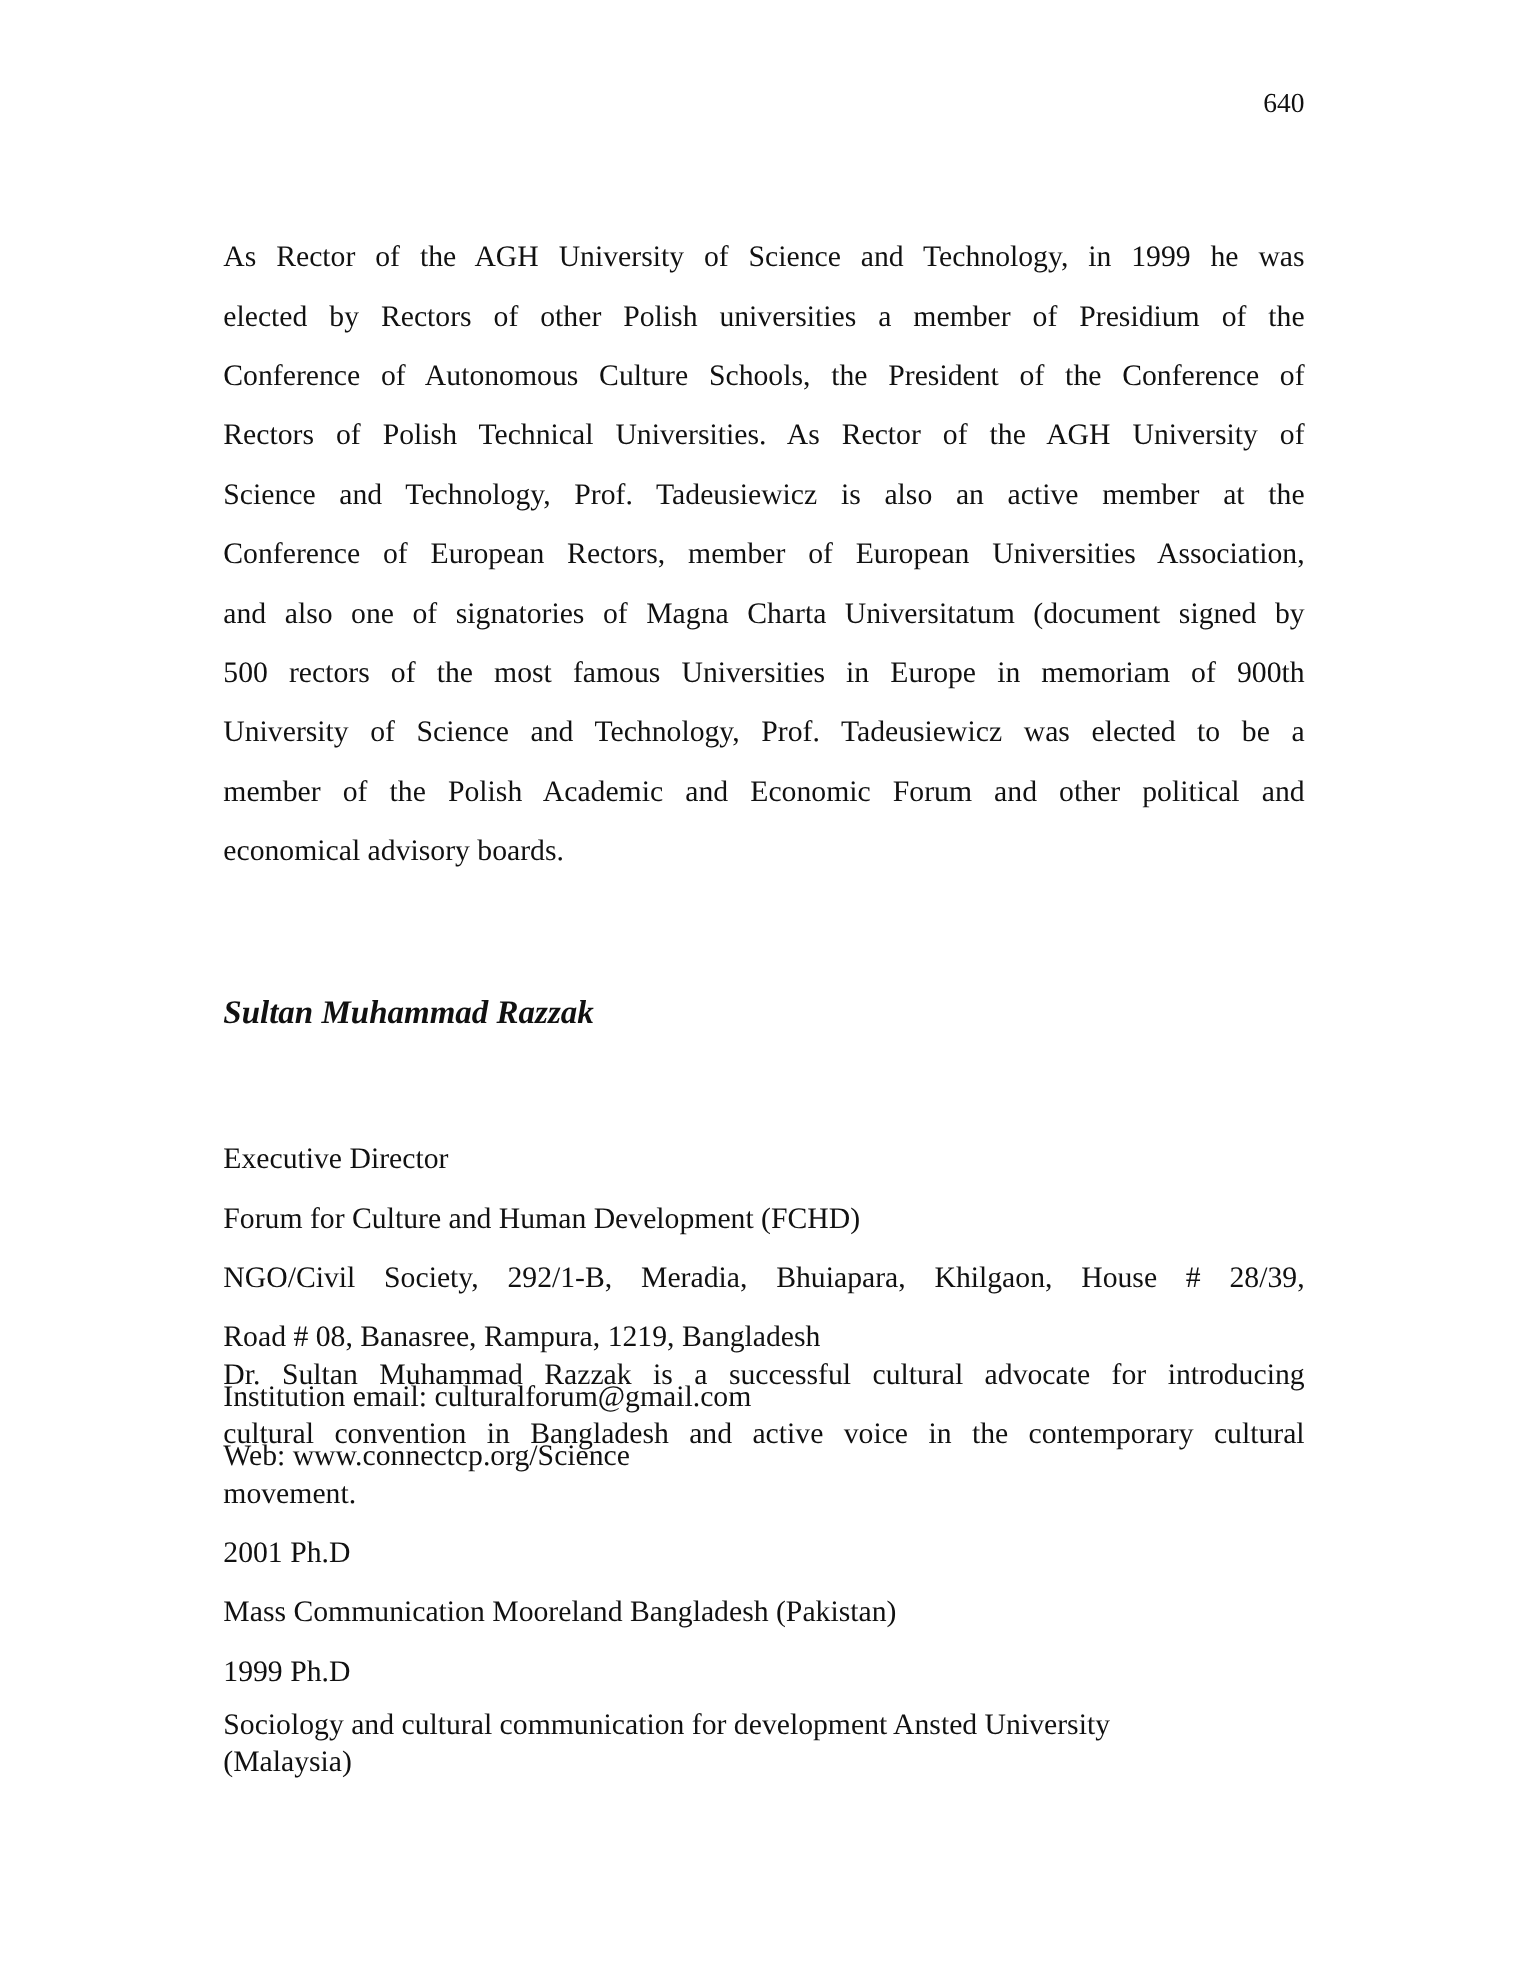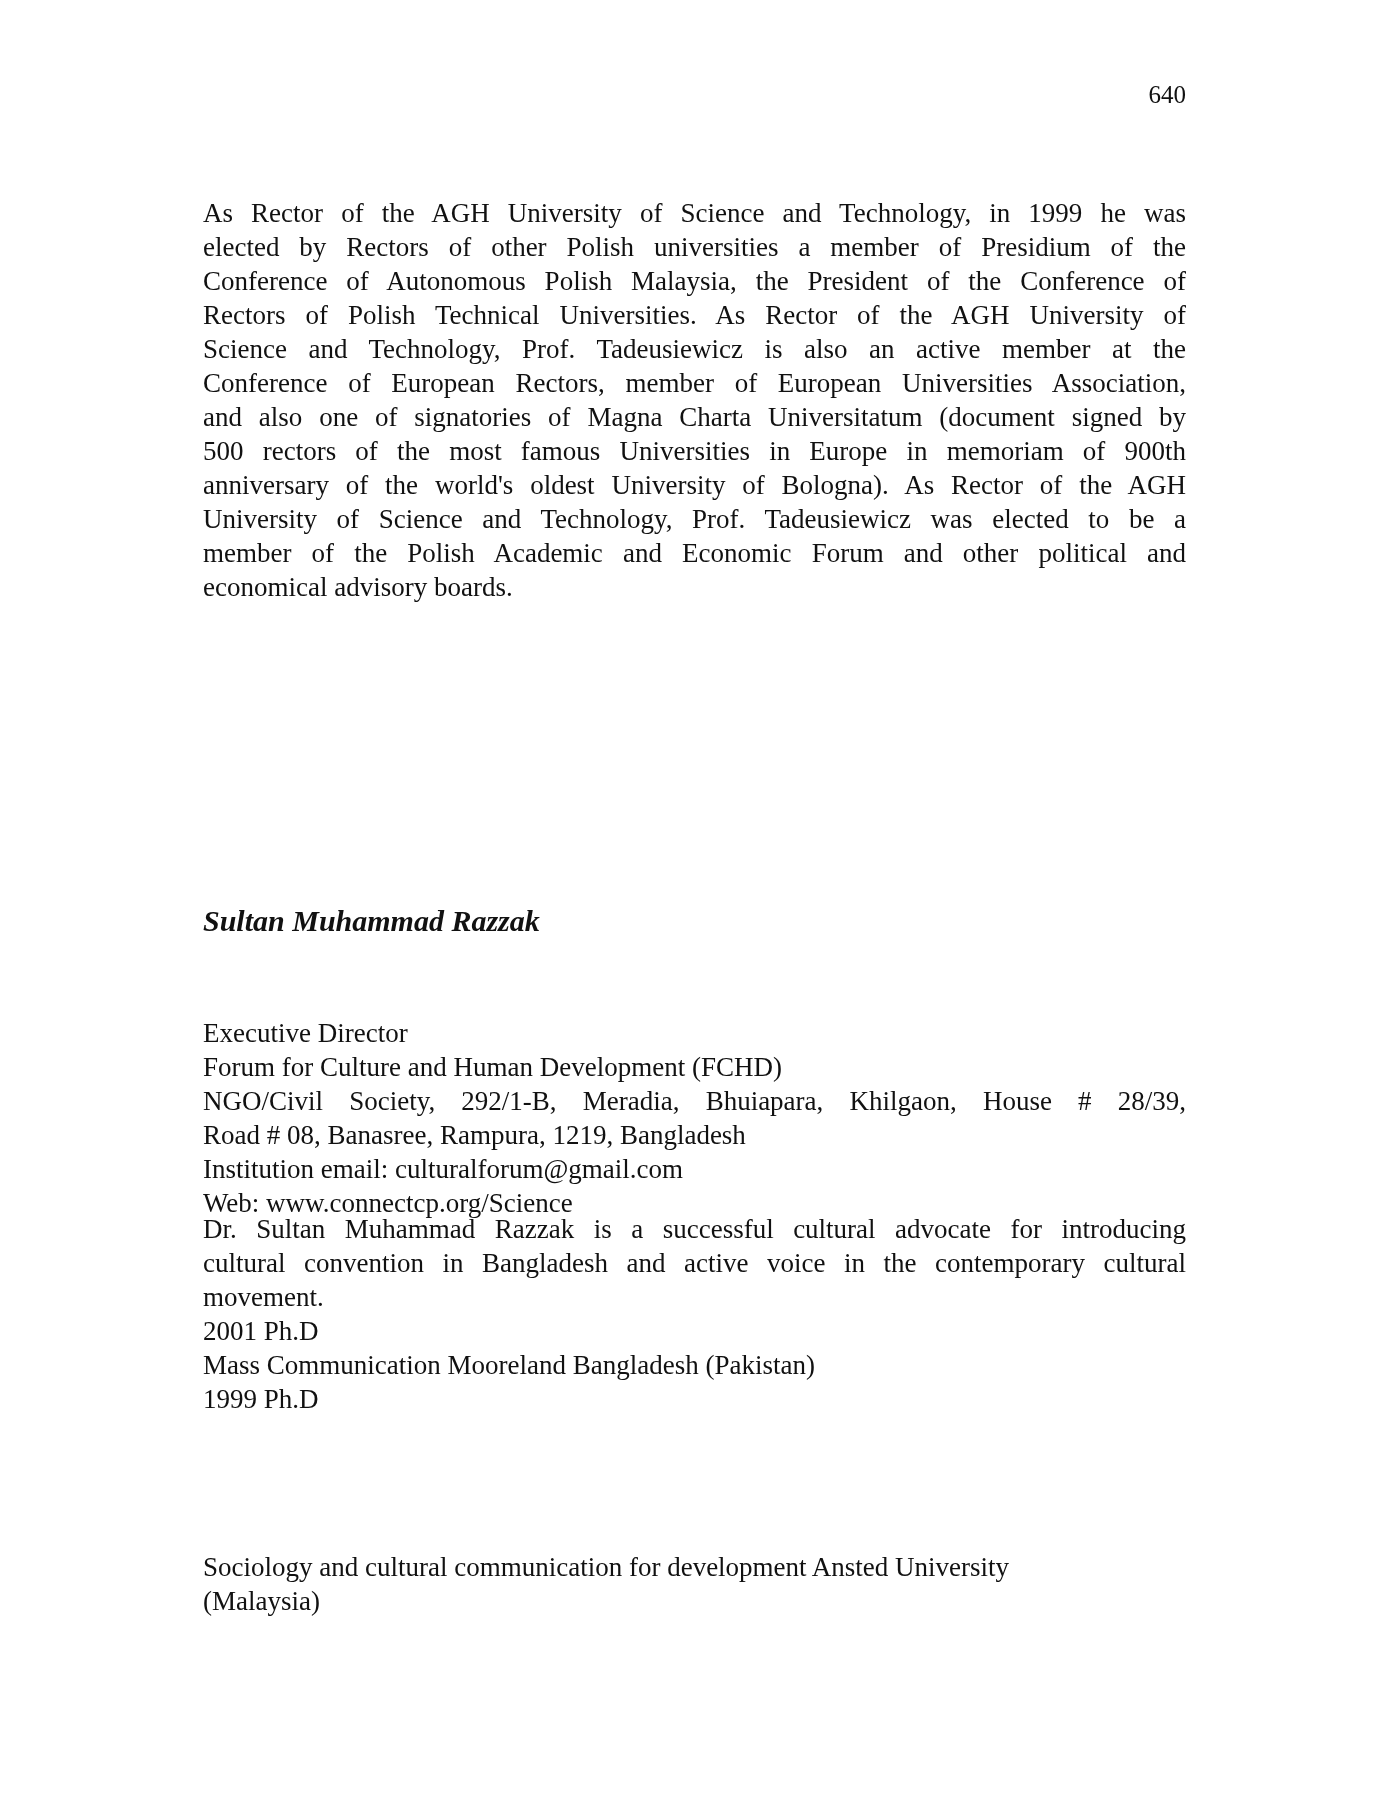--- a/index.html
+++ b/index.html
@@ -2,45 +2,44 @@
 <html><head>
 <meta charset="utf-8">
 <style>
   html, body { margin: 0; padding: 0; background: #ffffff; }
   body { width: 1391px; height: 1800px; position: relative; overflow: hidden;
          font-family: "Liberation Serif", "DejaVu Serif", serif; color: #111111; }
   .page-number { position: absolute; left: 1140px; top: 80px; width: 46px; text-align: right;
          font-size: 25px; line-height: 30px; }
   .block { position: absolute; left: 203px; width: 983px; font-size: 27px; line-height: 34px; }
   .justified { text-align: justify; }
-  .justified .line { display: block; text-align: justify; text-align-last: justify; white-space: nowrap; }
+  .justified .line { display: block; text-align: justify; text-align-last: justify; white-space: nowrap; margin-top: 20px; }
   .justified .line.last { text-align-last: left; }
   .line { display: block; white-space: nowrap; }
   .heading { position: absolute; left: 203px; top: 902px; font-size: 30px; line-height: 38px;
          font-style: italic; font-weight: bold; }
   #para1 { top: 196px; }
   #contact { top: 1016px; }
   #bio { top: 1212px; }
   #sociology { top: 1550px; }
 </style>
 </head>
 <body>
 
 <div class="page-number">640</div>
 
 <div id="para1" class="block justified">
   <span class="line">As Rector of the AGH University of Science and Technology, in 1999 he was</span>
   <span class="line">elected by Rectors of other Polish universities a member of Presidium of the</span>
-  <span class="line">Conference of Autonomous Polish Malaysia, the President of the Conference of</span>
+  <span class="line">Conference of Autonomous Culture Schools, the President of the Conference of</span>
   <span class="line">Rectors of Polish Technical Universities. As Rector of the AGH University of</span>
   <span class="line">Science and Technology, Prof. Tadeusiewicz is also an active member at the</span>
   <span class="line">Conference of European Rectors, member of European Universities Association,</span>
   <span class="line">and also one of signatories of Magna Charta Universitatum (document signed by</span>
   <span class="line">500 rectors of the most famous Universities in Europe in memoriam of 900th</span>
-  <span class="line">anniversary of the world's oldest University of Bologna). As Rector of the AGH</span>
   <span class="line">University of Science and Technology, Prof. Tadeusiewicz was elected to be a</span>
   <span class="line">member of the Polish Academic and Economic Forum and other political and</span>
   <span class="line last">economical advisory boards.</span>
 </div>
 
 <div class="heading">Sultan Muhammad Razzak</div>
 
 <div id="contact" class="block justified">
   <span class="line last">Executive Director</span>
   <span class="line last">Forum for Culture and Human Development (FCHD)</span>

